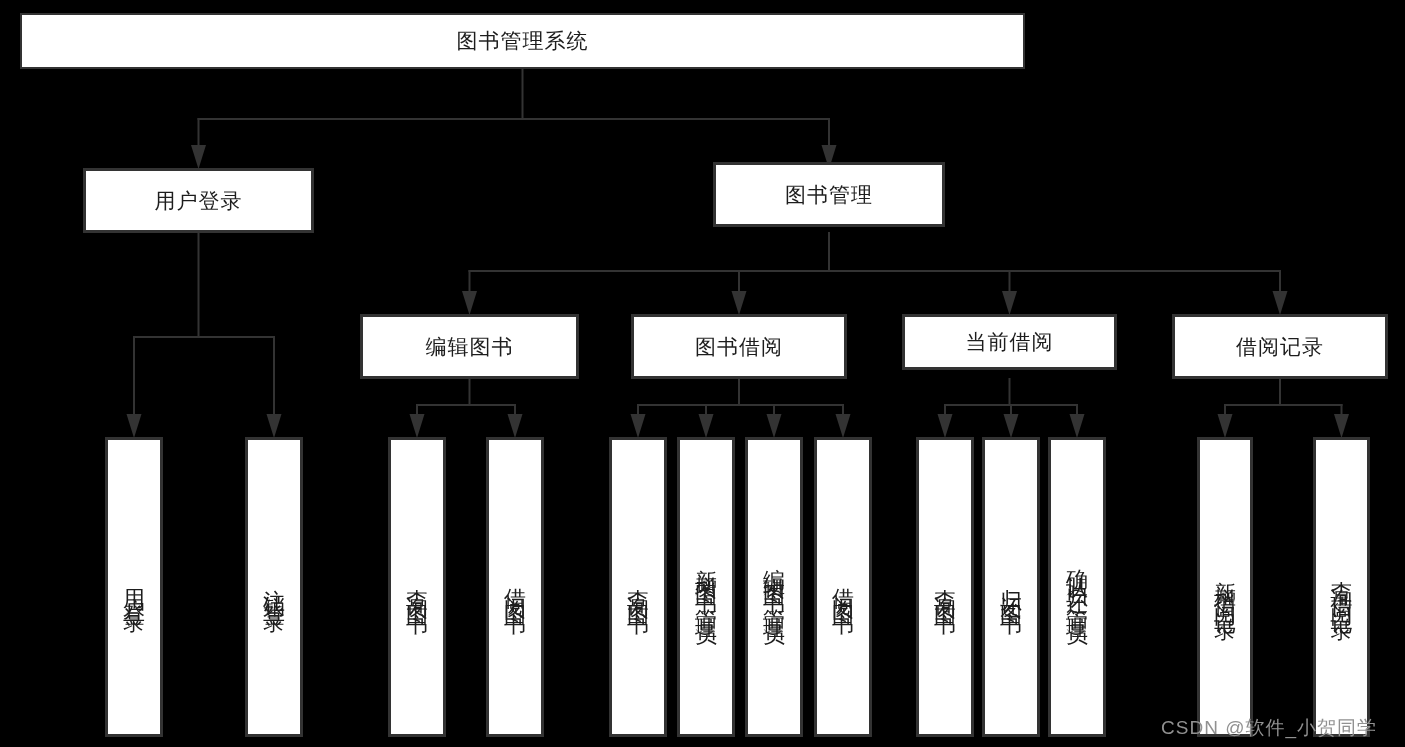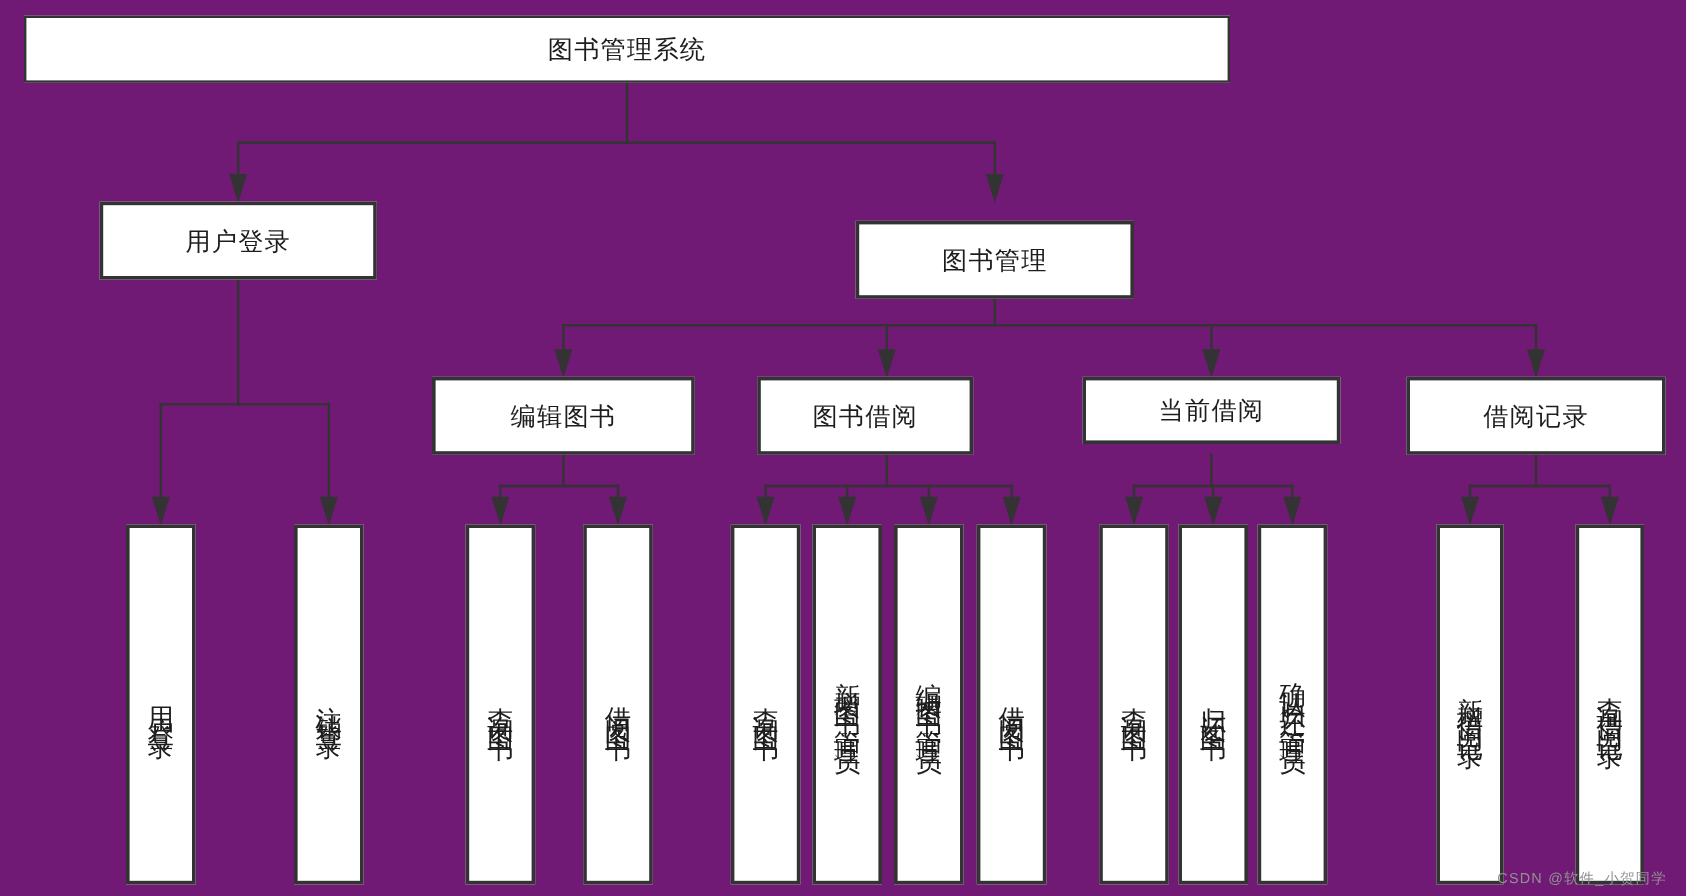--- a/index.html
+++ b/index.html
@@ -1,20 +1,20 @@
 <!DOCTYPE html>
 <html><head>
 <meta charset="utf-8">
 <style>
   html,body{margin:0;padding:0;background:#ffffff;}
   .stage{
     position:relative;
     width:1405px;
     height:747px;
-    background:#701a75;
+    background:#000000;
     font-family:"Liberation Sans","DejaVu Sans",sans-serif;
     overflow:hidden;
   }
   .wires{position:absolute;left:0;top:0;}
   .box{
     position:absolute;
     box-sizing:border-box;
     display:flex;
     align-items:center;
     justify-content:center;
@@ -32,23 +32,23 @@
   .box.v{
     writing-mode:vertical-rl;
     text-orientation:mixed;
     font-size:22px;
     letter-spacing:8px;
     line-height:1;
     padding:4px 0;
   }
   .watermark{
     position:absolute;
-    right:16px;
+    right:28px;
     bottom:6px;
-    font-size:12px;
+    font-size:19px;
     color:rgba(145,145,145,0.95);
     letter-spacing:1px;
     z-index:5;
     white-space:nowrap;
   }
 </style>
 </head>
 <body>
 
 <div class="stage">
@@ -103,24 +103,24 @@
       <line x1="1225" y1="405" x2="1341.5" y2="405" stroke="#333333" stroke-width="2" stroke-linecap="square"></line>
       <line x1="1225" y1="405" x2="1225" y2="420" stroke="#333333" stroke-width="2" stroke-linecap="square"></line>
       <polygon points="1217.5,414 1232.5,414 1225,438" fill="#333333"></polygon>
       <line x1="1341.5" y1="405" x2="1341.5" y2="420" stroke="#333333" stroke-width="2" stroke-linecap="square"></line>
       <polygon points="1334,414 1349,414 1341.5,438" fill="#333333"></polygon>
     </svg>
 
   <div class="box h top" style="left: 20px; top: 13px; width: 1005px; height: 56px; border-color: rgb(51, 51, 51); color: rgb(29, 29, 29);">图书管理系统</div>
 
   <div class="box h" style="left: 83px; top: 168px; width: 231px; height: 65px; border-color: rgb(51, 51, 51); color: rgb(29, 29, 29);">用户登录</div>
-  <div class="box h" style="left: 713px; top: 184px; width: 232px; height: 65px; border-color: rgb(51, 51, 51); color: rgb(29, 29, 29);">图书管理</div>
+  <div class="box h" style="left: 713px; top: 162px; width: 232px; height: 65px; border-color: rgb(51, 51, 51); color: rgb(29, 29, 29);">图书管理</div>
 
   <div class="box h" style="left: 360px; top: 314px; width: 219px; height: 65px; border-color: rgb(51, 51, 51); color: rgb(29, 29, 29);">编辑图书</div>
-  <div class="box h" style="left: 631px; top: 314px; width: 180px; height: 65px; border-color: rgb(51, 51, 51); color: rgb(29, 29, 29);">图书借阅</div>
+  <div class="box h" style="left: 631px; top: 314px; width: 216px; height: 65px; border-color: rgb(51, 51, 51); color: rgb(29, 29, 29);">图书借阅</div>
   <div class="box h" style="left: 902px; top: 314px; width: 215px; height: 56px; border-color: rgb(51, 51, 51); color: rgb(29, 29, 29);">当前借阅</div>
   <div class="box h" style="left: 1172px; top: 314px; width: 216px; height: 65px; border-color: rgb(51, 51, 51); color: rgb(29, 29, 29);">借阅记录</div>
 
   <div class="box v" style="left: 105px; top: 437px; width: 58px; height: 300px; border-color: rgb(51, 51, 51); color: rgb(29, 29, 29);">用户登录</div>
   <div class="box v" style="left: 245px; top: 437px; width: 58px; height: 300px; border-color: rgb(51, 51, 51); color: rgb(29, 29, 29);">注销登录</div>
 
   <div class="box v" style="left: 388px; top: 437px; width: 58px; height: 300px; border-color: rgb(51, 51, 51); color: rgb(29, 29, 29);">查询图书</div>
   <div class="box v" style="left: 486px; top: 437px; width: 58px; height: 300px; border-color: rgb(51, 51, 51); color: rgb(29, 29, 29);">借阅图书</div>
 
   <div class="box v" style="left: 609px; top: 437px; width: 58px; height: 300px; border-color: rgb(51, 51, 51); color: rgb(29, 29, 29);">查询图书</div>

